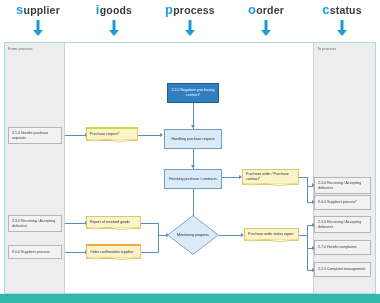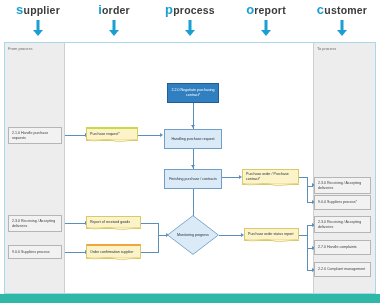--- a/index.html
+++ b/index.html
@@ -184,45 +184,45 @@
 
     <div class="sipoc-col" style="left:0px; width:76px;">
       <span class="cap">s</span><span>upplier</span>
     </div>
     <div class="arrow-down" style="left:0px; width:76px;">
       <div class="arrow-stem"></div>
         <div class="arrow-head"></div>
     </div>
 
     <div class="sipoc-col" style="left:76px; width:76px;">
-      <span class="cap">i</span><span>order</span>
+      <span class="cap">i</span><span>goods</span>
     </div>
     <div class="arrow-down" style="left:76px; width:76px;">
       <div class="arrow-stem"></div>
         <div class="arrow-head"></div>
     </div>
 
     <div class="sipoc-col" style="left:152px; width:76px;">
       <span class="cap">p</span><span>process</span>
     </div>
     <div class="arrow-down" style="left:152px; width:76px;">
       <div class="arrow-stem"></div>
         <div class="arrow-head"></div>
     </div>
 
     <div class="sipoc-col" style="left:228px; width:76px;">
-      <span class="cap">o</span><span>report</span>
+      <span class="cap">o</span><span>order</span>
     </div>
     <div class="arrow-down" style="left:228px; width:76px;">
       <div class="arrow-stem"></div>
         <div class="arrow-head"></div>
     </div>
 
     <div class="sipoc-col" style="left:304px; width:76px;">
-      <span class="cap">c</span><span>ustomer</span>
+      <span class="cap">c</span><span>status</span>
     </div>
     <div class="arrow-down" style="left:304px; width:76px;">
       <div class="arrow-stem"></div>
         <div class="arrow-head"></div>
     </div>
   </div>
 
   <div class="frame">
 
     <div class="lane" style="left:0; width:60px;">

